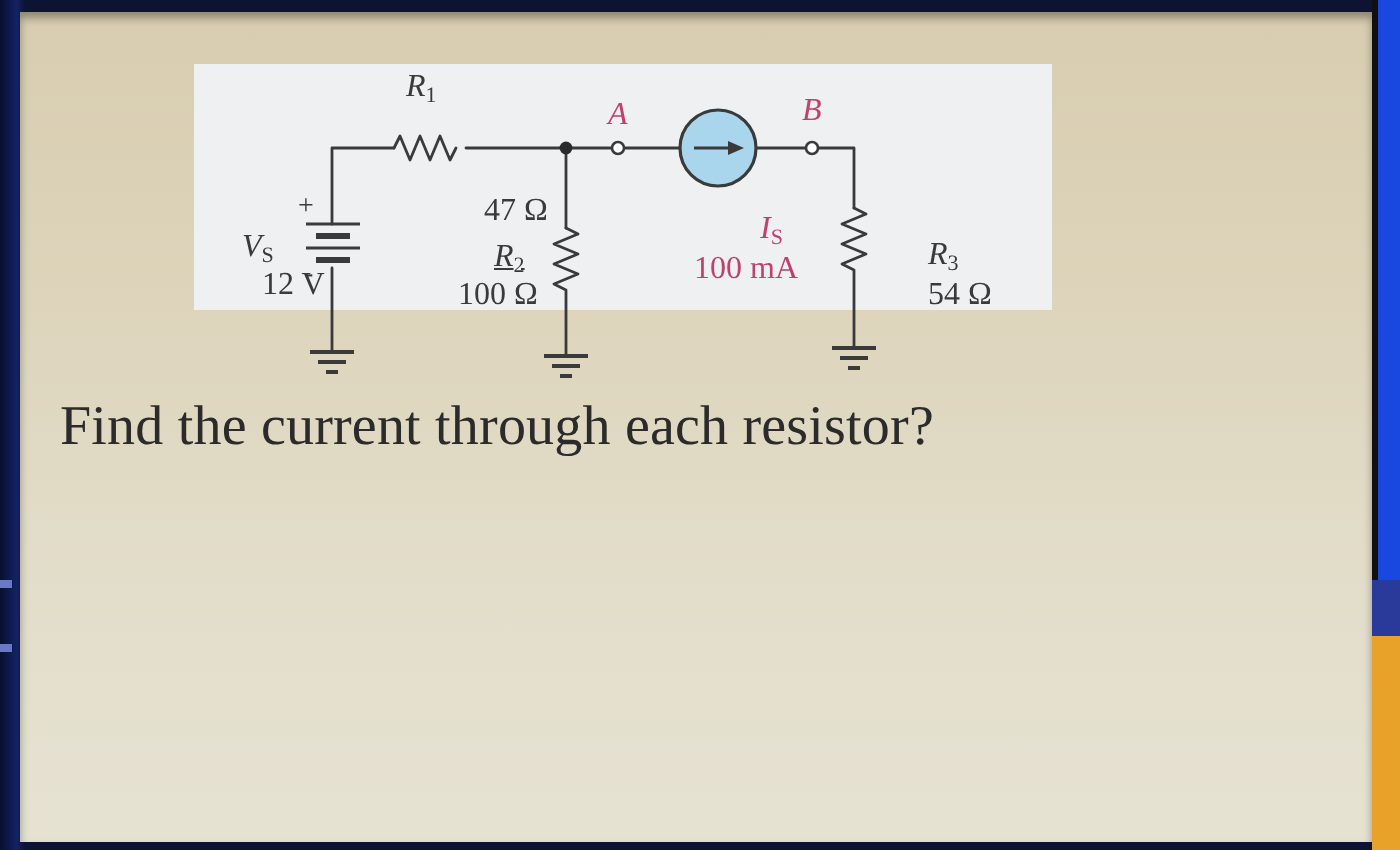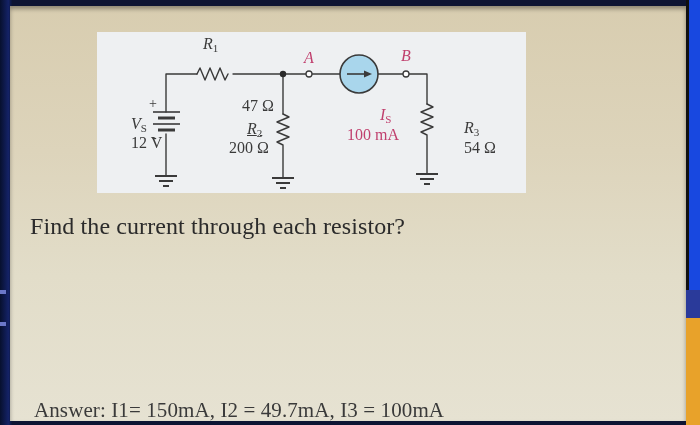--- a/index.html
+++ b/index.html
@@ -21,33 +21,33 @@
   .bezel-right .band-dark { position: absolute; left: 0; top: 290px; width: 14px; height: 28px; background: #2a3a9a; }
   .bezel-right .band-orange { position: absolute; left: 0; top: 318px; width: 14px; height: 107px; background: #e8a22a; }
   .bezel-right .edge { position: absolute; left: 0; top: 0; width: 3px; height: 425px; background: #101010; }
 
   .screen {
     position: absolute; left: 10px; top: 6px; width: 676px; height: 415px;
     background: linear-gradient(180deg, #d8cdb0 0%, #ddd4bb 35%, #e2ddc9 65%, #e6e2d2 100%);
     box-shadow: inset 0 3px 4px rgba(0,0,0,0.35);
   }
   .panel {
-    position: absolute; left: 87px; top: 26px; width: 429px; height: 161px;
+    position: absolute; left: 87px; top: 26px; width: 429px; height: 123px;
     background: #eef0f2;
     text-align: right;
   }
   .panel svg { position: absolute; left: 0; top: 0; }
   .lbl { position: absolute; color: #3a3a3a; font-size: 16px; line-height: 16px; white-space: nowrap; }
   .lbl.pink { color: #c0406e; }
   .lbl i { font-style: italic; }
   .lbl sub { font-size: 11px; vertical-align: -3px; font-style: normal; }
 
   .question {
-    position: absolute; left: 20px; top: 207px;
-    font-size: 24px; color: #2b2b2b; letter-spacing: 0.1px;
+    position: absolute; left: 20px; top: 192px;
+    font-size: 28px; color: #2b2b2b; letter-spacing: 0.1px;
   }
   .answer {
     position: absolute; left: 24px; top: 392px;
     font-size: 21px; color: #3a3a3a; letter-spacing: 0.1px;
   }
 </style>
 </head>
 <body>
 
 <div class="bezel-left">
@@ -116,33 +116,32 @@
       <g>
         <circle cx="262" cy="42" r="19" fill="#a9d6ec" stroke="#3a3a3a" stroke-width="1.6"></circle>
         <line x1="250" y1="42" x2="270" y2="42" stroke="#3a3a3a" stroke-width="1.6"></line>
         <polygon points="275,42 267,38.5 267,45.5" fill="#3a3a3a"></polygon>
       </g>
     </svg>
 
     <div class="lbl" style="left:106px; top:4px;"><i>R</i><sub>1</sub></div>
     <div class="lbl" style="left:104px; top:66px;margin-left:41px;">47 Ω</div>
 
-    <div class="lbl" style="left:34px; top:84px;"><i>V</i><sub>S</sub></div>
+    <div class="lbl" style="left:24px; top:84px;"><i>V</i><sub>S</sub></div>
     <div class="lbl" style="left:5px; top:103px;margin-left:29px;">12 V</div>
     <div class="lbl" style="left:52px; top:64px; font-size:14px;">+</div>
     <div class="lbl" style="left:55px; top:98px; font-size:14px;">-</div>
 
     <div class="lbl" style="left:150px; top:89px;text-decoration:underline;"><i>R</i><sub>2</sub></div>
-    <div class="lbl" style="left:132px; top:108px;">200 Ω</div>
+    <div class="lbl" style="left:132px; top:108px;">100 Ω</div>
 
     <div class="lbl pink" style="left:207px; top:18px; font-style:italic;">A</div>
     <div class="lbl pink" style="left:304px; top:16px; font-style:italic;">B</div>
 
     <div class="lbl pink" style="left:268px; top:75px;margin-left:15px;"><i>I</i><sub>S</sub></div>
     <div class="lbl pink" style="left:250px; top:95px;">100 mA</div>
 
     <div class="lbl" style="left:367px; top:88px;"><i>R</i><sub>3</sub></div>
     <div class="lbl" style="left:367px; top:108px;">54 Ω</div>
   </div>
 
   <div class="question">Find the current through each resistor?</div>
-  <div class="answer">Answer: I1= 150mA,  I2 = 49.7mA,  I3 = 100mA</div>
 </div>
 
 </body></html>

